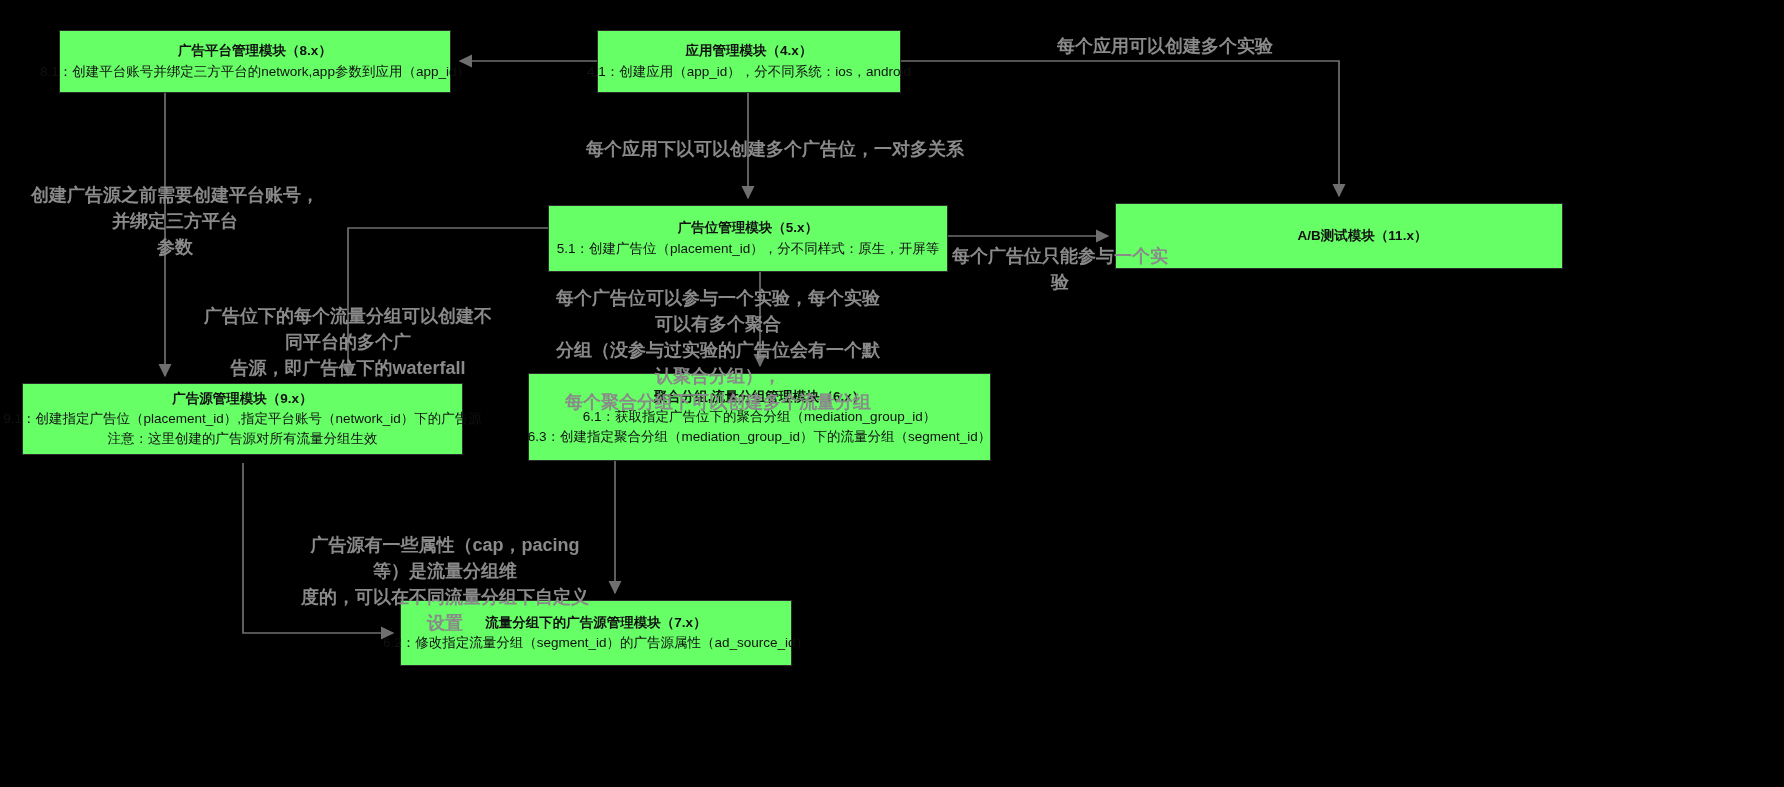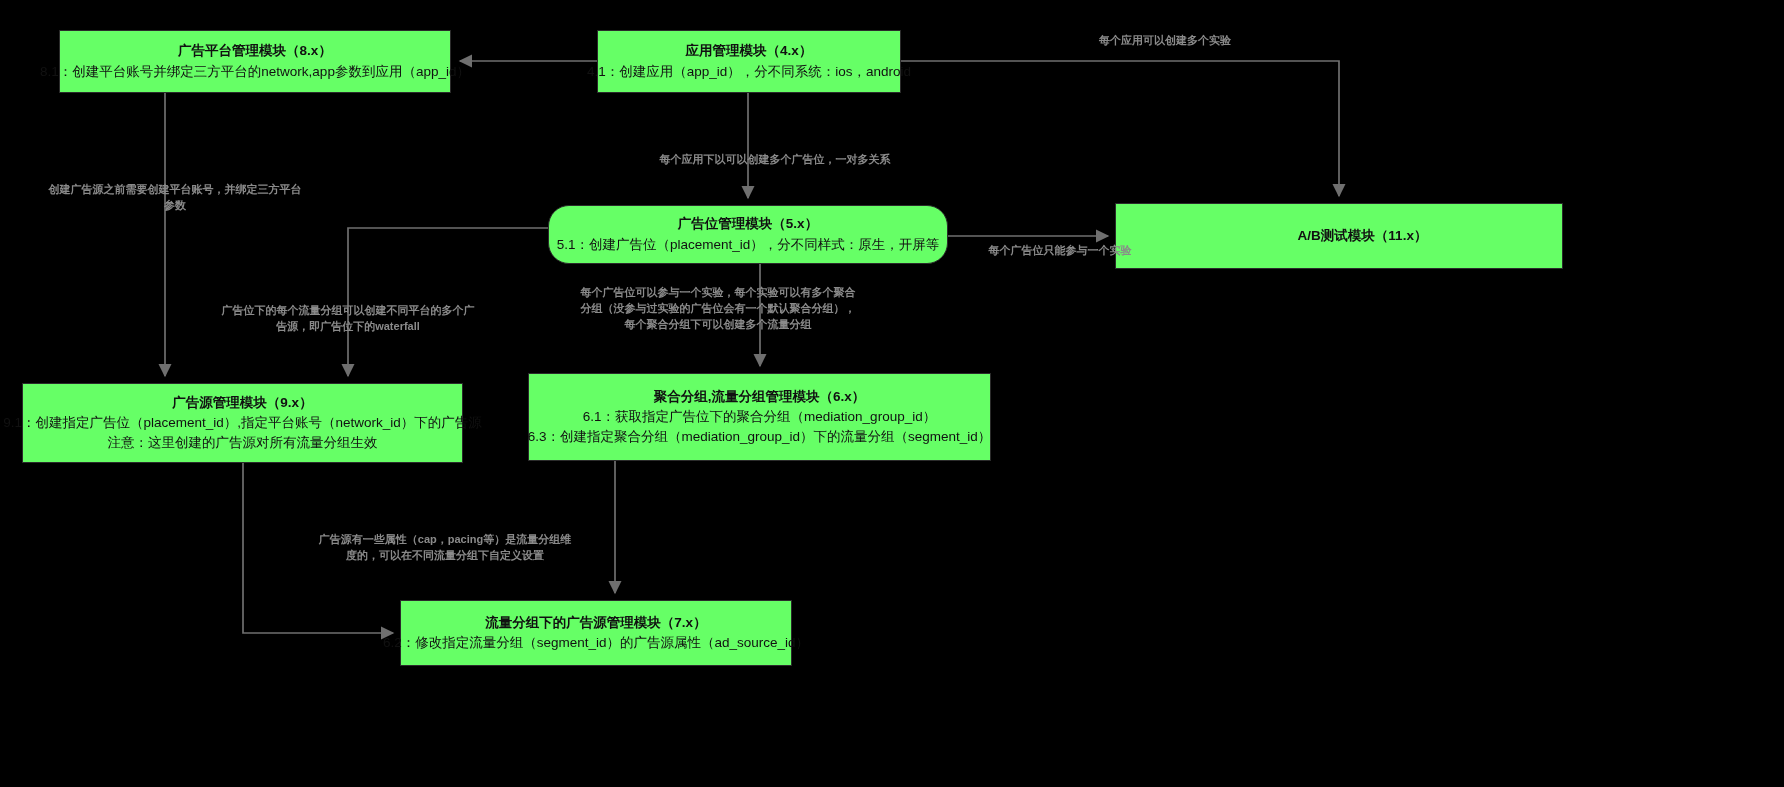--- a/index.html
+++ b/index.html
@@ -5,21 +5,21 @@
   html,body{margin:0;padding:0;background:#000;}
   body{width:1784px;height:787px;position:relative;overflow:hidden;
        font-family:"Liberation Sans","DejaVu Sans",sans-serif;}
   #canvas{position:absolute;left:0;top:0;width:1784px;height:787px;}
   svg.edges{position:absolute;left:0;top:0;width:1784px;height:787px;pointer-events:none;}
   .node{position:absolute;box-sizing:border-box;background:#66ff66;border:1.6px solid #2b2b2b;
         display:flex;flex-direction:column;align-items:center;justify-content:center;
         color:#111;text-align:center;line-height:1.5;z-index:2;}
   .node .ttl{font-size:13.5px;font-weight:700;white-space:nowrap;}
   .node .ln{font-size:13.5px;font-weight:400;white-space:nowrap;}
-  .elabel{position:absolute;color:#8a8a8a;font-size:11px;font-weight:700;
+  .elabel{position:absolute;color:#8a8a8a;font-size:18px;font-weight:700;
           text-align:center;line-height:1.45;z-index:3;white-space:pre-line;}
 </style>
 </head>
 <body>
 
 <div id="canvas">
 
   <svg class="edges" viewBox="0 0 1784 787" xmlns="http://www.w3.org/2000/svg">
     <defs>
       <marker id="ah" markerWidth="9" markerHeight="9" refX="7.2" refY="4.5" orient="auto" markerUnits="strokeWidth">
@@ -51,49 +51,49 @@
   <div class="node" style="left:59px;top:30px;width:392px;height:63px;">
     <div class="ttl">广告平台管理模块（8.x）</div>
     <div class="ln">8.1：创建平台账号并绑定三方平台的network,app参数到应用（app_id）</div>
   </div>
 
   <div class="node" style="left:597px;top:30px;width:304px;height:63px;">
     <div class="ttl">应用管理模块（4.x）</div>
     <div class="ln">4.1：创建应用（app_id），分不同系统：ios，android</div>
   </div>
 
-  <div class="node" style="left:548px;top:205px;width:400px;height:59px;border-radius:21px;">
+  <div class="node" style="left:548px;top:205px;width:400px;height:67px;">
     <div class="ttl">广告位管理模块（5.x）</div>
     <div class="ln">5.1：创建广告位（placement_id），分不同样式：原生，开屏等</div>
   </div>
 
   <div class="node" style="left:1115px;top:203px;width:448px;height:66px;padding-left:47px;">
     <div class="ttl">A/B测试模块（11.x）</div>
   </div>
 
-  <div class="node" style="left:22px;top:383px;width:441px;height:80px;">
+  <div class="node" style="left:22px;top:383px;width:441px;height:72px;">
     <div class="ttl">广告源管理模块（9.x）</div>
     <div class="ln">9.1：创建指定广告位（placement_id）,指定平台账号（network_id）下的广告源</div>
     <div class="ln">注意：这里创建的广告源对所有流量分组生效</div>
   </div>
 
   <div class="node" style="left:528px;top:373px;width:463px;height:88px;">
     <div class="ttl">聚合分组,流量分组管理模块（6.x）</div>
     <div class="ln">6.1：获取指定广告位下的聚合分组（mediation_group_id）</div>
     <div class="ln">6.3：创建指定聚合分组（mediation_group_id）下的流量分组（segment_id）</div>
   </div>
 
   <div class="node" style="left:400px;top:600px;width:392px;height:66px;">
     <div class="ttl">流量分组下的广告源管理模块（7.x）</div>
     <div class="ln">6.2：修改指定流量分组（segment_id）的广告源属性（ad_source_id）</div>
   </div>
 
   <div class="elabel" style="left:1035px;top:33px;width:260px;">每个应用可以创建多个实验</div>
 
-  <div class="elabel" style="left:585px;top:152px;width:380px;">每个应用下以可以创建多个广告位，一对多关系</div>
+  <div class="elabel" style="left:585px;top:136px;width:380px;">每个应用下以可以创建多个广告位，一对多关系</div>
 
   <div class="elabel" style="left:30px;top:182px;width:290px;">创建广告源之前需要创建平台账号，并绑定三方平台
 参数</div>
 
   <div class="elabel" style="left:945px;top:211px;width:230px;margin-top:32px;">每个广告位只能参与一个实验</div>
 
   <div class="elabel" style="left:553px;top:285px;width:330px;">每个广告位可以参与一个实验，每个实验可以有多个聚合
 分组（没参与过实验的广告位会有一个默认聚合分组），
 每个聚合分组下可以创建多个流量分组</div>
 

